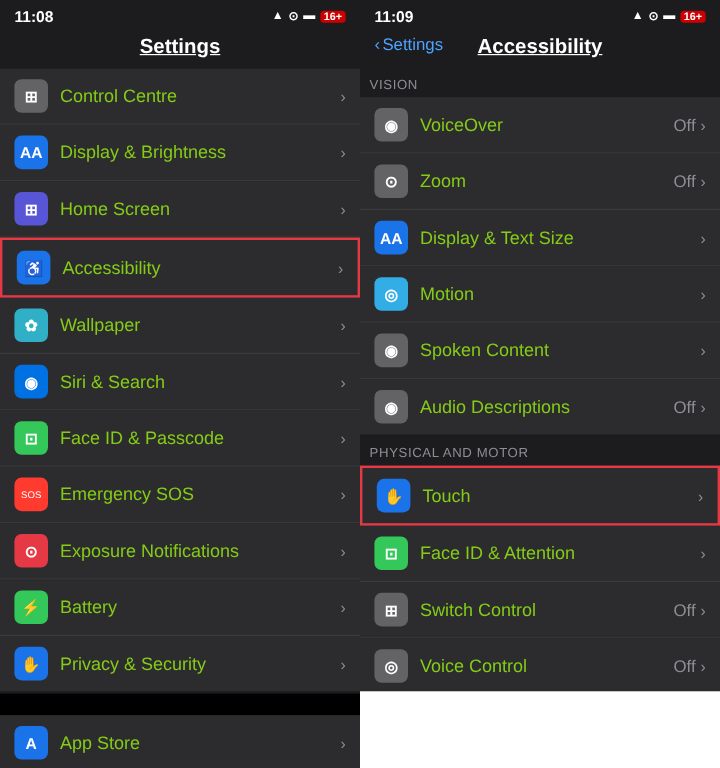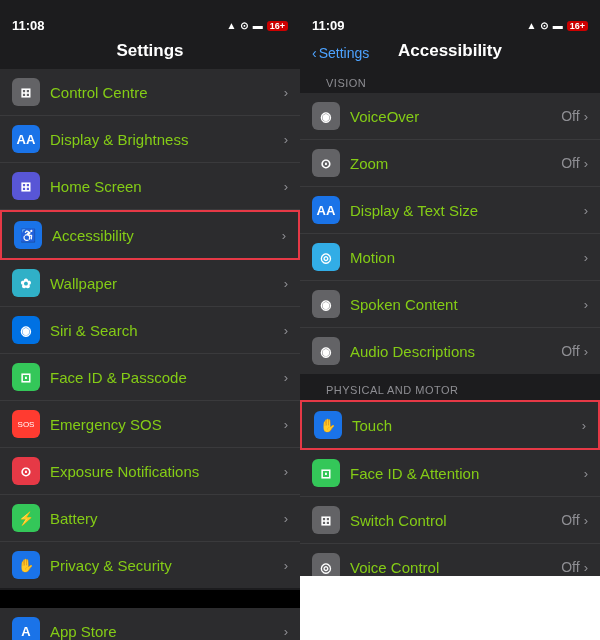--- a/index.html
+++ b/index.html
@@ -30,34 +30,35 @@
       display: flex;
       flex-direction: column;
       overflow: hidden;
     }
 
     
     .status-bar {
       display: flex;
       justify-content: space-between;
       align-items: center;
-      padding: 18px 12px 4px;
+      padding: 6px 12px 4px;
       font-size: 11px;
       font-weight: 600;
     }
     .status-bar .time { font-size: 13px; font-weight: 700; }
     .status-icons { display: flex; align-items: center; gap: 4px; font-size: 10px; }
 
     
     .nav-bar {
       display: flex;
-      align-items: flex-end;
+      align-items: flex-start;
       justify-content: center;
       padding: 4px 12px 8px;
       position: relative;
+      text-decoration: underline;
     }
     .nav-bar .title {
       font-size: 17px;
       font-weight: 600;
       text-align: center;
     }
     .nav-bar .back-btn {
       position: absolute;
       left: 12px;
       color: #4da3ff;
@@ -127,21 +128,21 @@
       font-size: 13px;
     }
 
     
     .section-label {
       font-size: 11px;
       font-weight: 500;
       color: #8e8e93;
       text-transform: uppercase;
       letter-spacing: 0.5px;
-      padding: 8px 26px 4px;
+      padding: 8px 8px 4px;
       background: #1c1c1e;
     }
   </style>
 </head>
 <body>
 
 <div class="left-panel">
   <div class="status-bar">
     <span class="time">11:08</span>
     <div class="status-icons">

